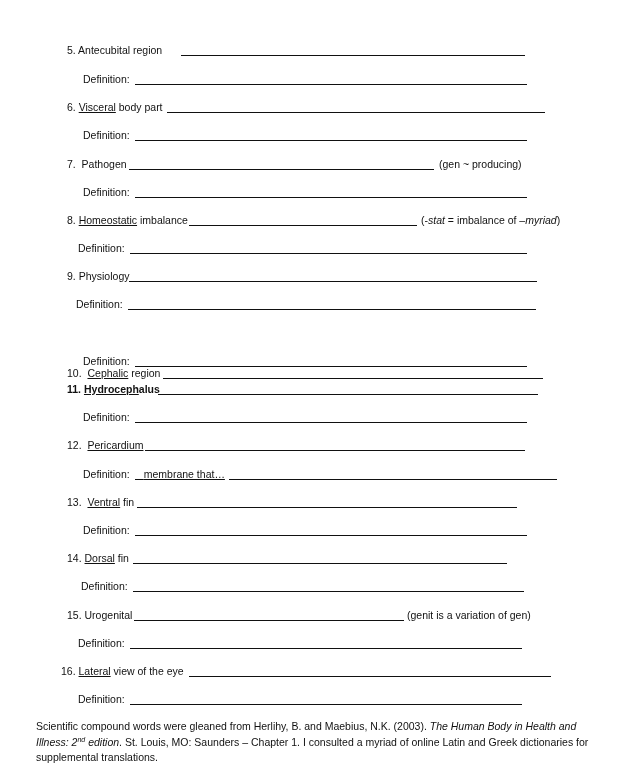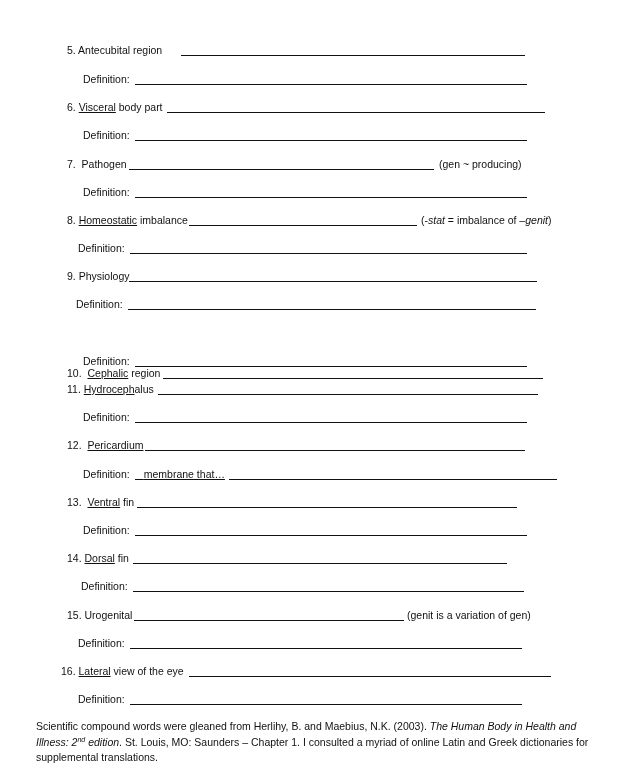--- a/index.html
+++ b/index.html
@@ -42,21 +42,21 @@
   <span class="tail" style="left:372px;">(gen ~ producing)</span>
 </div>
 <div class="row" style="left:83px;top:185px;width:460px;">
   <span class="lbl">Definition:</span>
   <span class="line" style="left:52px;width:392px;"></span>
 </div>
 
 <div class="row" style="left:67px;top:213px;width:500px;text-decoration:underline;">
   <span class="lbl"><span>8.</span> <u>Homeostatic</u><span> imbalance</span></span>
   <span class="line" style="left:122px;width:228px;"></span>
-  <span class="tail" style="left:354px;"><span>(-</span><i>stat</i><span> = imbalance of –</span><i>genit</i><span>)</span></span>
+  <span class="tail" style="left:354px;"><span>(-</span><i>stat</i><span> = imbalance of –</span><i>myriad</i><span>)</span></span>
 </div>
 <div class="row" style="left:78px;top:241px;width:460px;">
   <span class="lbl">Definition:</span>
   <span class="line" style="left:52px;width:397px;"></span>
 </div>
 
 <div class="row" style="left:67px;top:269px;width:490px;">
   <span class="lbl"><span>9.</span> <span>Physiology</span></span>
   <span class="line" style="left:62px;width:408px;"></span>
 </div>
@@ -67,21 +67,21 @@
 
 <div class="row" style="left:67px;top:326px;width:490px;margin-top:40px;">
   <span class="lbl"><span>10.</span>&nbsp;&nbsp;<u>Cephalic</u><span> region</span></span>
   <span class="line" style="left:96px;width:380px;"></span>
 </div>
 <div class="row" style="left:83px;top:354px;width:460px;">
   <span class="lbl">Definition:</span>
   <span class="line" style="left:52px;width:392px;"></span>
 </div>
 
-<div class="row" style="left:67px;top:382px;width:490px;">
+<div class="row" style="left:67px;top:382px;width:490px;font-weight:bold;">
   <span class="lbl"><span>11.</span> <u>Hydroceph</u><span>alus</span></span>
   <span class="line" style="left:91px;width:380px;"></span>
 </div>
 <div class="row" style="left:83px;top:410px;width:460px;">
   <span class="lbl">Definition:</span>
   <span class="line" style="left:52px;width:392px;"></span>
 </div>
 
 <div class="row" style="left:67px;top:438px;width:490px;">
   <span class="lbl"><span>12.</span>&nbsp;&nbsp;<u>Pericardium</u></span>

